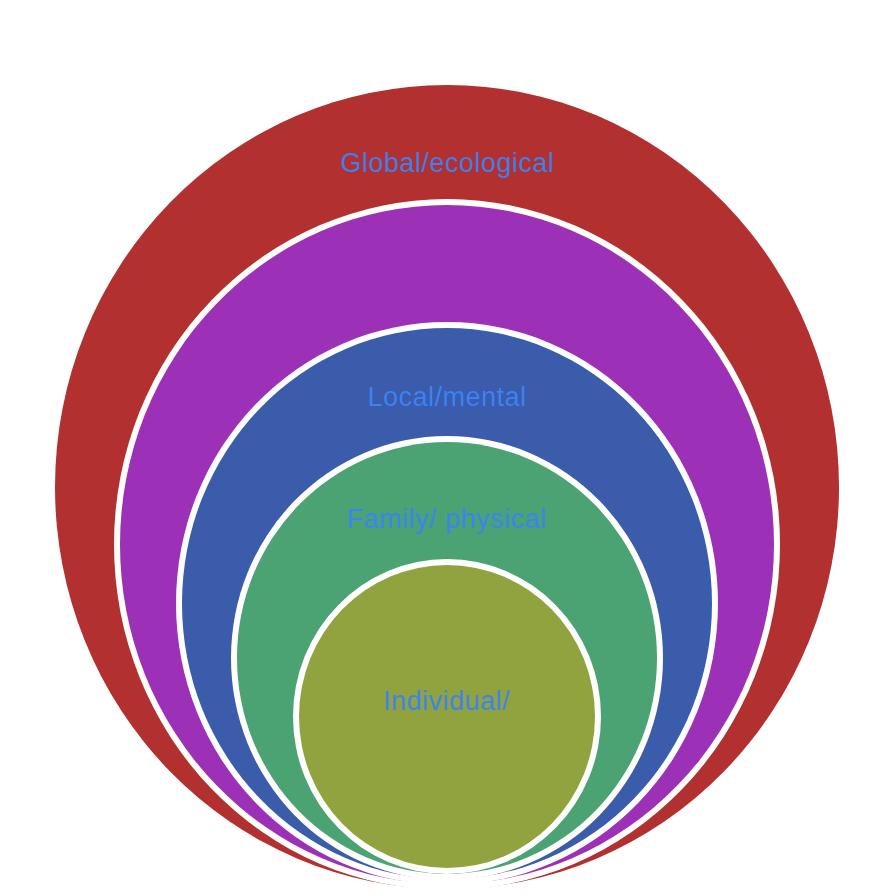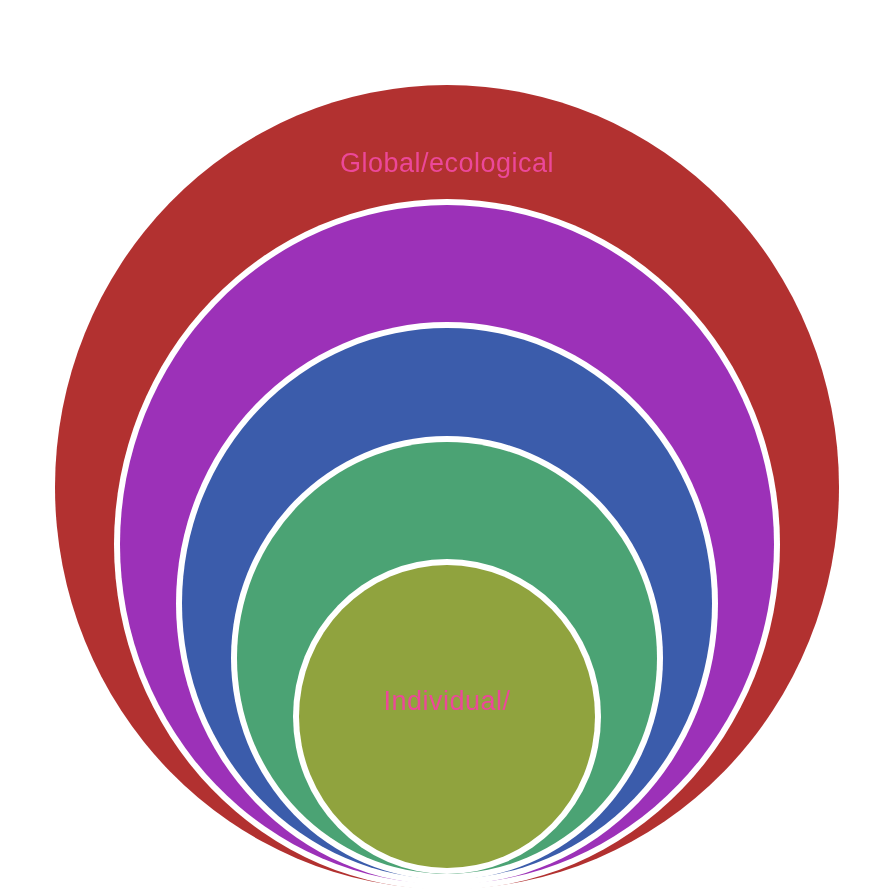--- a/index.html
+++ b/index.html
@@ -25,21 +25,21 @@
   .ring-1 { left: 55px;  top: 85px;  width: 784px; height: 804px; }
   .ring-2 { left: 120px; top: 205px; width: 654px; height: 679px; }
   .ring-3 { left: 182px; top: 328px; width: 530px; height: 551px; }
   .ring-4 { left: 237px; top: 442px; width: 420px; height: 432px; }
   .ring-5 { left: 299px; top: 565px; width: 296px; height: 303px; }
 
   .ring-label {
     position: absolute;
     left: 447px;
     transform: translateX(-50%);
-    color: #ec4899;
+    color: #3b82f6;
     font-size: 27px;
     font-weight: 400;
     letter-spacing: 0.5px;
     white-space: nowrap;
     text-align: center;
     line-height: 32px;
   }
   .label-1 { top: 147px; }
   .label-2 { top: 261px; }
   .label-3 { top: 381px; }
@@ -57,19 +57,21 @@
 
   <div class="ring ring-3" style="background-color: rgb(59, 92, 171);"></div>
 
   <div class="ring ring-4" style="background-color: rgb(75, 163, 116);"></div>
 
   <div class="ring ring-5" style="background-color: rgb(144, 163, 62);"></div>
 
   <div class="ring-label label-1">Global/ecological</div>
 
 
+  <div class="ring-label label-3">Local/mental</div>
 
+  <div class="ring-label label-4">Family/ physical</div>
 
   <div class="ring-label label-5">
     <div>Individual/</div>
   </div>
 
 </div>
 
 </body></html>

